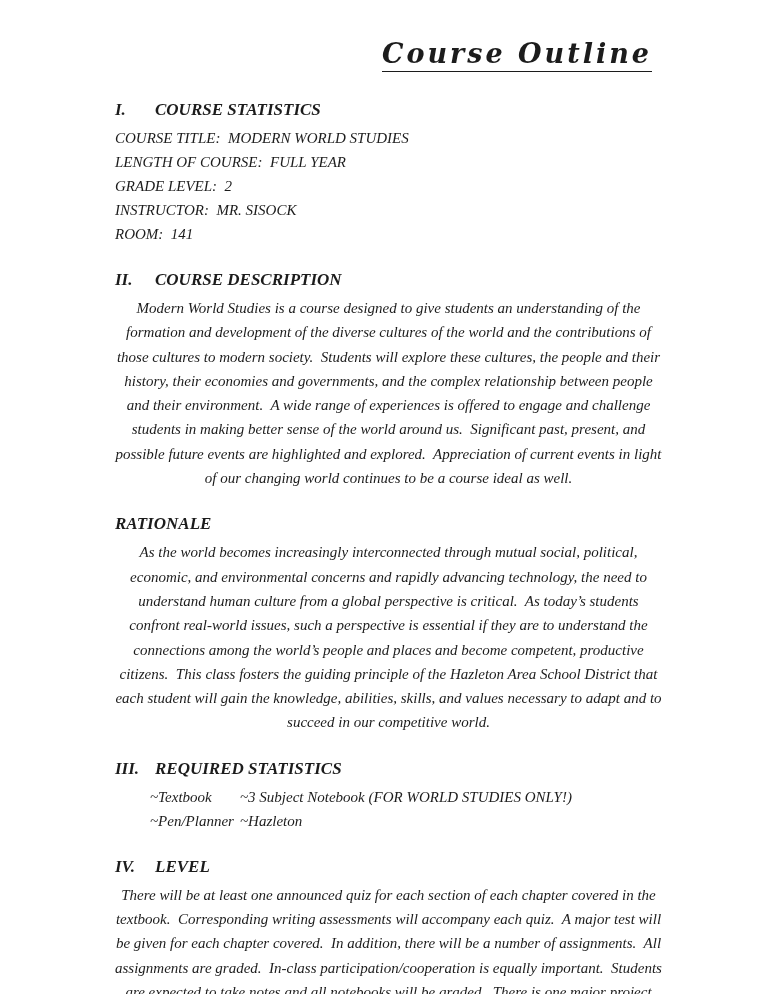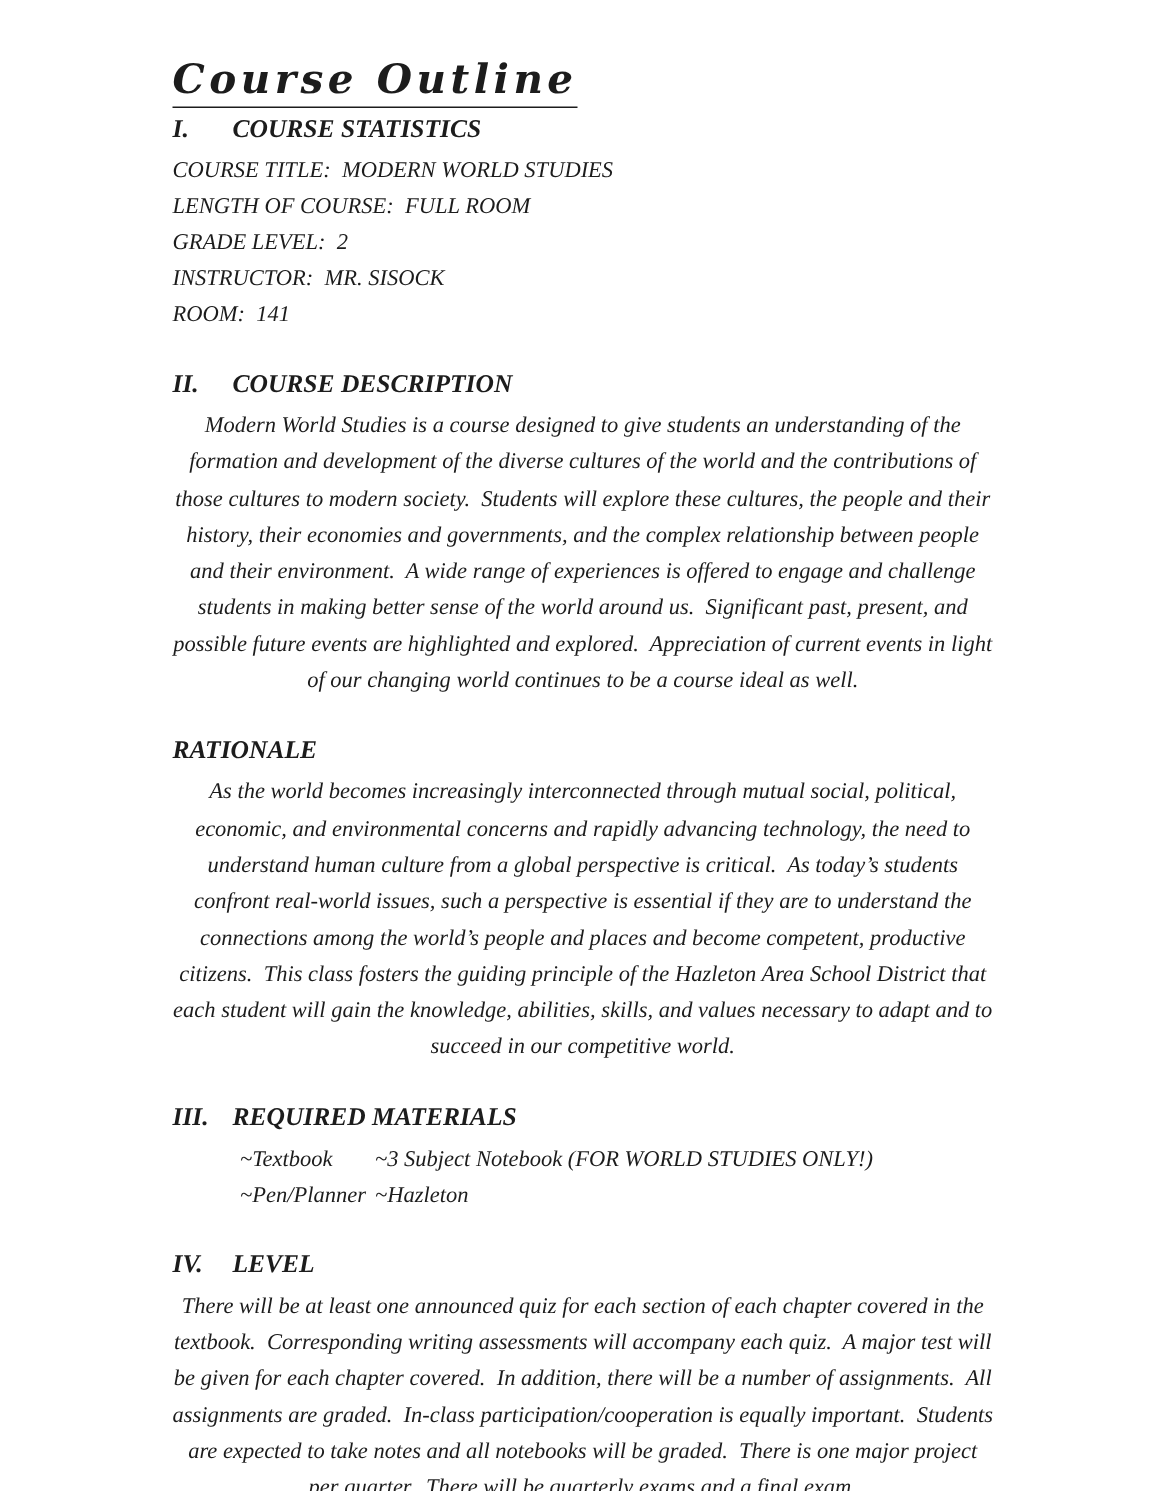--- a/index.html
+++ b/index.html
@@ -12,22 +12,22 @@
     font-style: italic;
     color: #1c1c1c;
   }
   .page {
     width: 768px;
     min-height: 994px;
     padding: 38px 106px 30px 115px;
     background: #ffffff;
   }
   .doc-title-wrap {
-    text-align: left;
-    margin-bottom: 4px;
+    text-align: right;
+    margin-bottom: 28px;
     margin-right: 10px;
   }
   .doc-title {
     display: inline-block;
     font-family: "DejaVu Serif", serif;
     font-style: italic;
     font-weight: bold;
     font-size: 27px;
     letter-spacing: 3px;
     border-bottom: 1.5px solid #1c1c1c;
@@ -47,21 +47,21 @@
   .section-heading.no-numeral { display: block; }
   .para {
     font-size: 15px;
     line-height: 1.62;
     white-space: pre-wrap;
     text-align: center;
   }
   .stat-lines { font-size: 15px; line-height: 1.6; }
   .stat-line { white-space: pre-wrap; font-family: Liberation Serif, serif; }
   .materials-grid {
-    margin-left: 45px;
+    margin-left: 35px;
     font-size: 15px;
     line-height: 1.6;
     font-style: italic;
   }
   .materials-row { display: flex; }
   .materials-row .col1 { width: 90px; flex: 0 0 90px; }
   .materials-row .col2 { white-space: pre-wrap; }
 </style>
 </head>
 <body>
@@ -72,21 +72,21 @@
     <span class="doc-title">Course Outline</span>
   </div>
 
   <div class="section">
     <div class="section-heading">
       <span class="numeral">I.</span>
       <span class="heading-text">COURSE STATISTICS</span>
     </div>
     <div class="stat-lines">
       <div class="stat-line">COURSE TITLE:  MODERN WORLD STUDIES</div>
-      <div class="stat-line">LENGTH OF COURSE:  FULL ROOM</div>
+      <div class="stat-line">LENGTH OF COURSE:  FULL YEAR</div>
       <div class="stat-line">GRADE LEVEL:  2</div>
       <div class="stat-line">INSTRUCTOR:  MR. SISOCK</div>
       <div class="stat-line">ROOM:  141</div>
     </div>
   </div>
 
   <div class="section">
     <div class="section-heading">
       <span class="numeral">II.</span>
       <span class="heading-text">COURSE DESCRIPTION</span>
@@ -97,21 +97,21 @@
   <div class="section">
     <div class="section-heading no-numeral">
       <span class="heading-text">RATIONALE</span>
     </div>
     <div class="para">As the world becomes increasingly interconnected through mutual social, political, economic, and environmental concerns and rapidly advancing technology, the need to understand human culture from a global perspective is critical.  As today’s students confront real-world issues, such a perspective is essential if they are to understand the connections among the world’s people and places and become competent, productive citizens.  This class fosters the guiding principle of the Hazleton Area School District that each student will gain the knowledge, abilities, skills, and values necessary to adapt and to succeed in our competitive world.</div>
   </div>
 
   <div class="section">
     <div class="section-heading">
       <span class="numeral">III.</span>
-      <span class="heading-text">REQUIRED MATERIALS</span>
+      <span class="heading-text">REQUIRED STATISTICS</span>
     </div>
     <div class="materials-grid">
       <div class="materials-row">
         <span class="col1">~Textbook</span>
         <span class="col2">~3 Subject Notebook (FOR WORLD STUDIES ONLY!)</span>
       </div>
       <div class="materials-row">
         <span class="col1">~Pen/Planner</span>
         <span class="col2">~Hazleton</span>
       </div>

